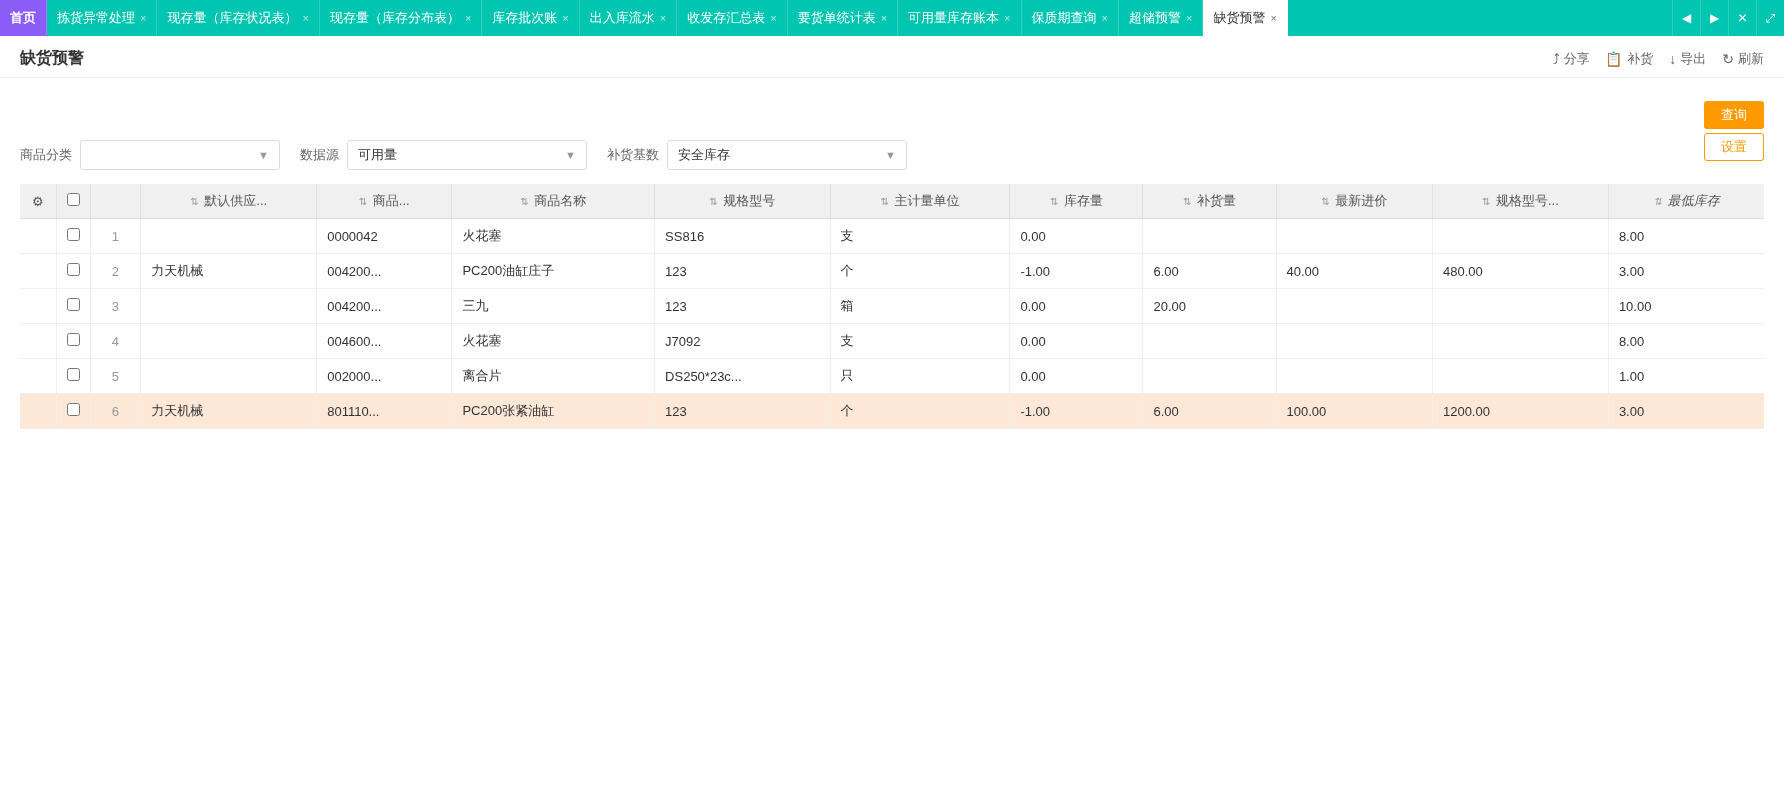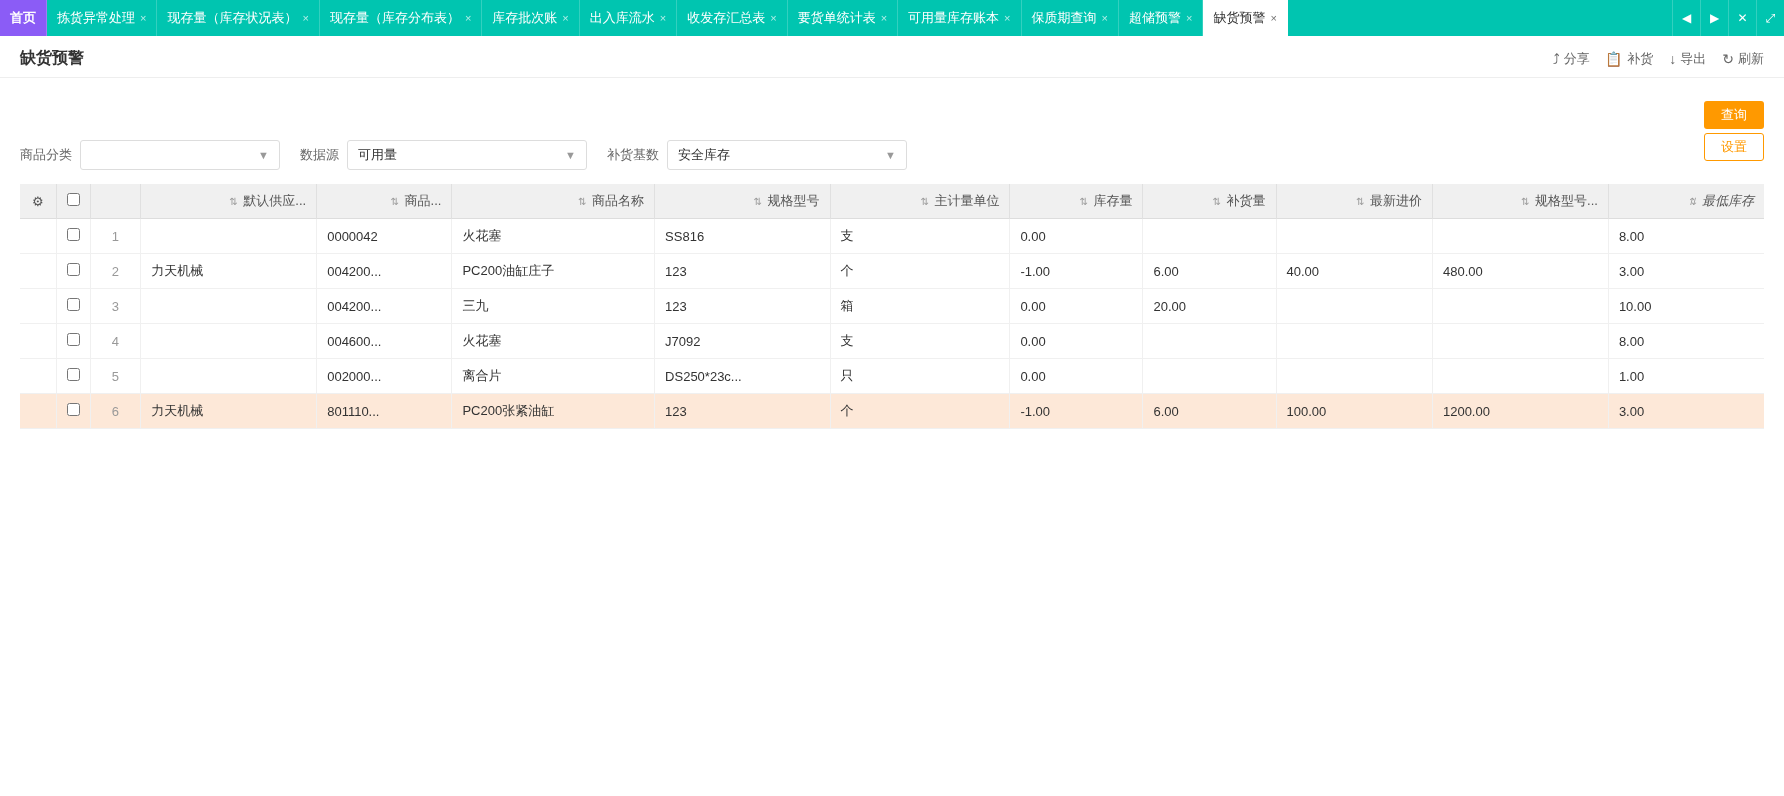--- a/index.html
+++ b/index.html
@@ -166,21 +166,21 @@
       width: 100%;
       border-collapse: collapse;
       font-size: 13px;
     }
     thead tr {
       background: #f0f0f0;
       border-bottom: 1px solid #ddd;
     }
     thead th {
       padding: 8px 10px;
-      text-align: right;
+      text-align: center;
       font-weight: normal;
       color: #555;
       border-right: 1px solid #e0e0e0;
       white-space: nowrap;
     }
     thead th:last-child { border-right: none; font-style: italic; }
     thead th .sort-icon { color: #999; font-size: 10px; margin-right: 2px; }
     tbody tr {
       border-bottom: 1px solid #f0f0f0;
     }

